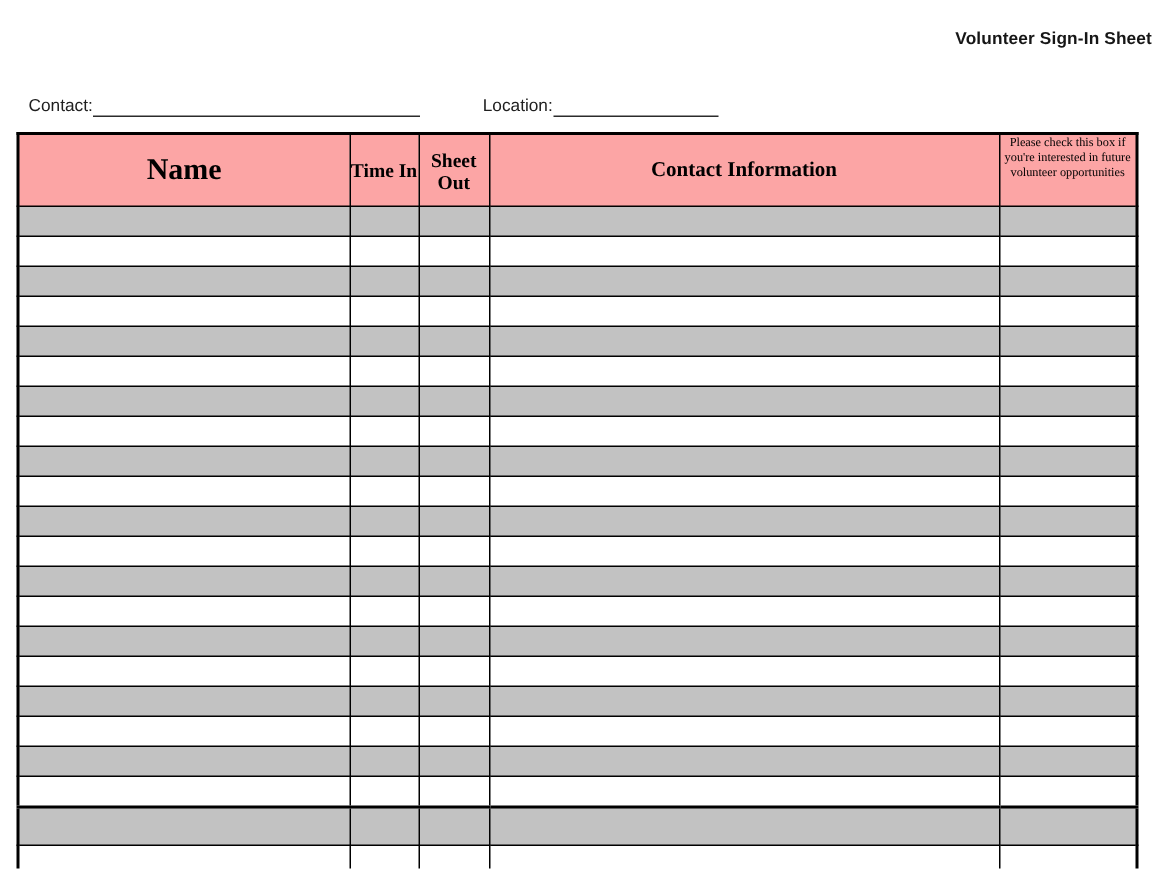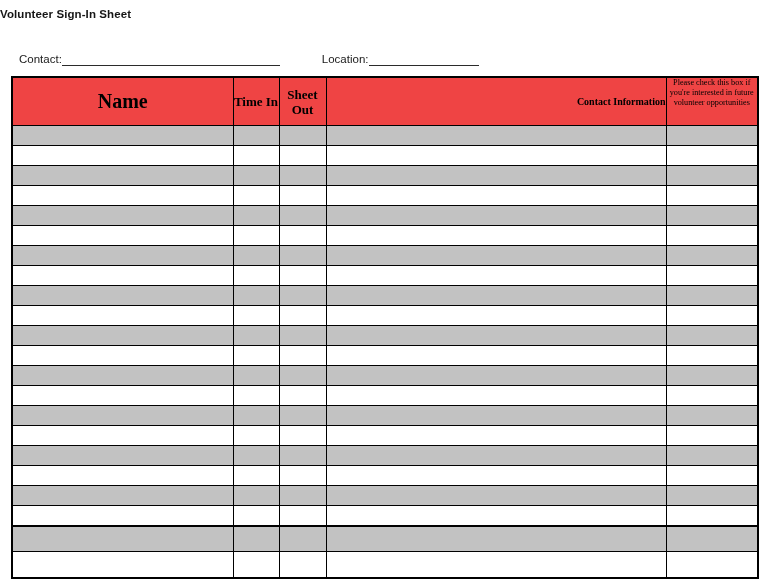--- a/index.html
+++ b/index.html
@@ -17,26 +17,27 @@
 
   .page {
     position: relative;
     width: 768px;
     height: 579px;
     box-sizing: border-box;
   }
 
   
   .sheet-title {
-    text-align: left;
+    text-align: right;
     font-size: 11.5px;
     font-weight: bold;
     letter-spacing: 0.1px;
     padding-top: 8px;
     color: #161616;
+    margin-top: 12px;
   }
 
   
   .form-line {
     position: absolute;
     top: 46px;
     left: 11px;
     right: 11px;
     height: 20px;
     display: flex;
@@ -90,28 +91,28 @@
     border: 1px solid #000000;
     padding: 0;
     margin: 0;
   }
 
   thead th {
     border-bottom: 2px solid #000000;
     vertical-align: middle;
     text-align: center;
     height: 47px;
-    background: #ef4444;
+    background: #fca5a5;
     font-family: "Liberation Serif", serif;
     font-weight: bold;
     color: #000000;
   }
   th.h-name     { font-size: 20px; }
   th.h-time     { font-size: 13px; line-height: 15px; }
-  th.h-contact  { font-size: 10px; text-align: right; }
+  th.h-contact  { font-size: 14px; }
   th.h-check {
     font-size: 8.2px;
     line-height: 10.2px;
     font-weight: normal;
     padding: 2px 1px 2px 2px;
     vertical-align: top;
     text-align: center;
   }
 
   tbody td {

